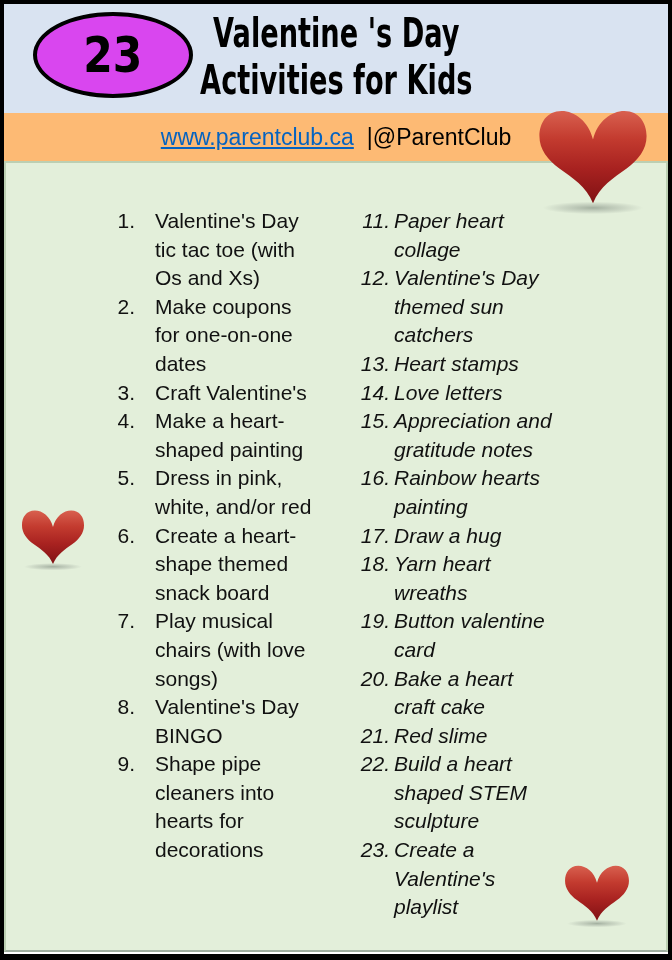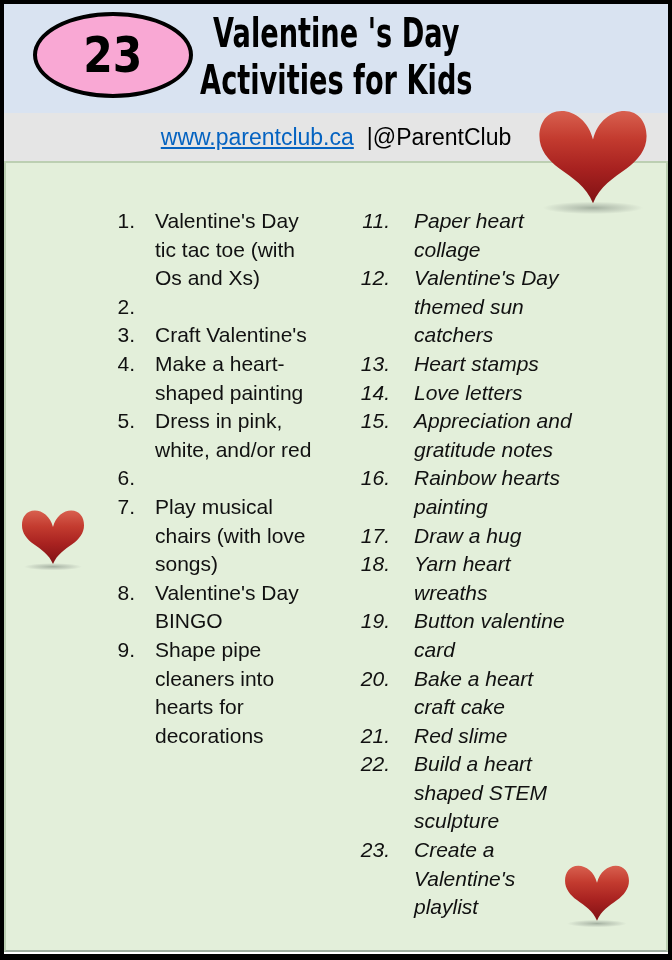--- a/index.html
+++ b/index.html
@@ -14,21 +14,21 @@
     overflow:hidden;
   }
   
   .header{
     position:absolute;left:0;top:0;width:664px;height:109px;
     background:#d9e3f1;
   }
   .oval{
     position:absolute;left:29px;top:8px;width:160px;height:86px;
     box-sizing:border-box;
-    background:#f9a8d4;
+    background:#d946ef;
     border:4px solid #000;
     border-radius:50%;
     display:flex;align-items:center;justify-content:center;
   }
   .oval-num{
     font-family:"DejaVu Sans",sans-serif;
     font-weight:700;font-size:50px;color:#000;
     transform:scaleX(.85);
   }
   .title{
@@ -37,21 +37,21 @@
   }
   .title-line{
     font-family:"DejaVu Sans",sans-serif;
     font-weight:700;font-size:40px;line-height:47px;color:#000;
     white-space:nowrap;
     transform:scaleX(.68);
   }
   
   .linkbar{
     position:absolute;left:0;top:109px;width:664px;height:48px;
-    background:#e5e5e5;
+    background:#fdba74;
     display:flex;align-items:center;justify-content:center;
     font-size:23px;color:#000;
   }
   .linkbar .url{
     color:#0563c1;
     text-decoration:underline;
     text-decoration-color:#0563c1;
     cursor:pointer;
   }
   .linkbar .sep{margin-left:13px;}
@@ -69,21 +69,21 @@
     margin:0;padding:0;list-style:none;
     font-size:21px;line-height:28.6px;color:#111;
   }
   .col-left{left:95px;}
   .col-right{left:353px;font-style:italic;}
   .col li{display:flex;align-items:flex-start;}
   .col .num{flex:none;text-align:right;}
   .col-left .num{width:34px;}
   .col-left .txt{margin-left:20px;}
   .col-right .num{width:31px;}
-  .col-right .txt{margin-left:24px;}
+  .col-right .txt{margin-left:4px;}
   .col .txt{white-space:pre;}
   
   .heart{position:absolute;}
   .heart-tr{left:524px;top:99px;width:130px;height:114px;}
   .heart-l{left:16px;top:499px;width:66px;height:72px;}
   .heart-br{left:558px;top:857px;width:70px;height:68px;}
   .defs-hidden{position:absolute;width:0;height:0;overflow:hidden;}
 </style>
 </head>
 <body>
@@ -132,37 +132,43 @@
   <div class="panel">
     <ol class="col col-left" id="col-left">
         <li>
           <span class="num">1.</span>
           <span class="txt">Valentine's Day
 tic tac toe (with
 Os and Xs)</span>
         </li>
         <li>
           <span class="num">2.</span>
+          <span class="txt">Make coupons
+for one-on-one
+dates</span>
         </li>
         <li>
           <span class="num">3.</span>
           <span class="txt">Craft Valentine's</span>
         </li>
         <li>
           <span class="num">4.</span>
           <span class="txt">Make a heart-
 shaped painting</span>
         </li>
         <li>
           <span class="num">5.</span>
           <span class="txt">Dress in pink,
 white, and/or red</span>
         </li>
         <li>
           <span class="num">6.</span>
+          <span class="txt">Create a heart-
+shape themed
+snack board</span>
         </li>
         <li>
           <span class="num">7.</span>
           <span class="txt">Play musical
 chairs (with love
 songs)</span>
         </li>
         <li>
           <span class="num">8.</span>
           <span class="txt">Valentine's Day

